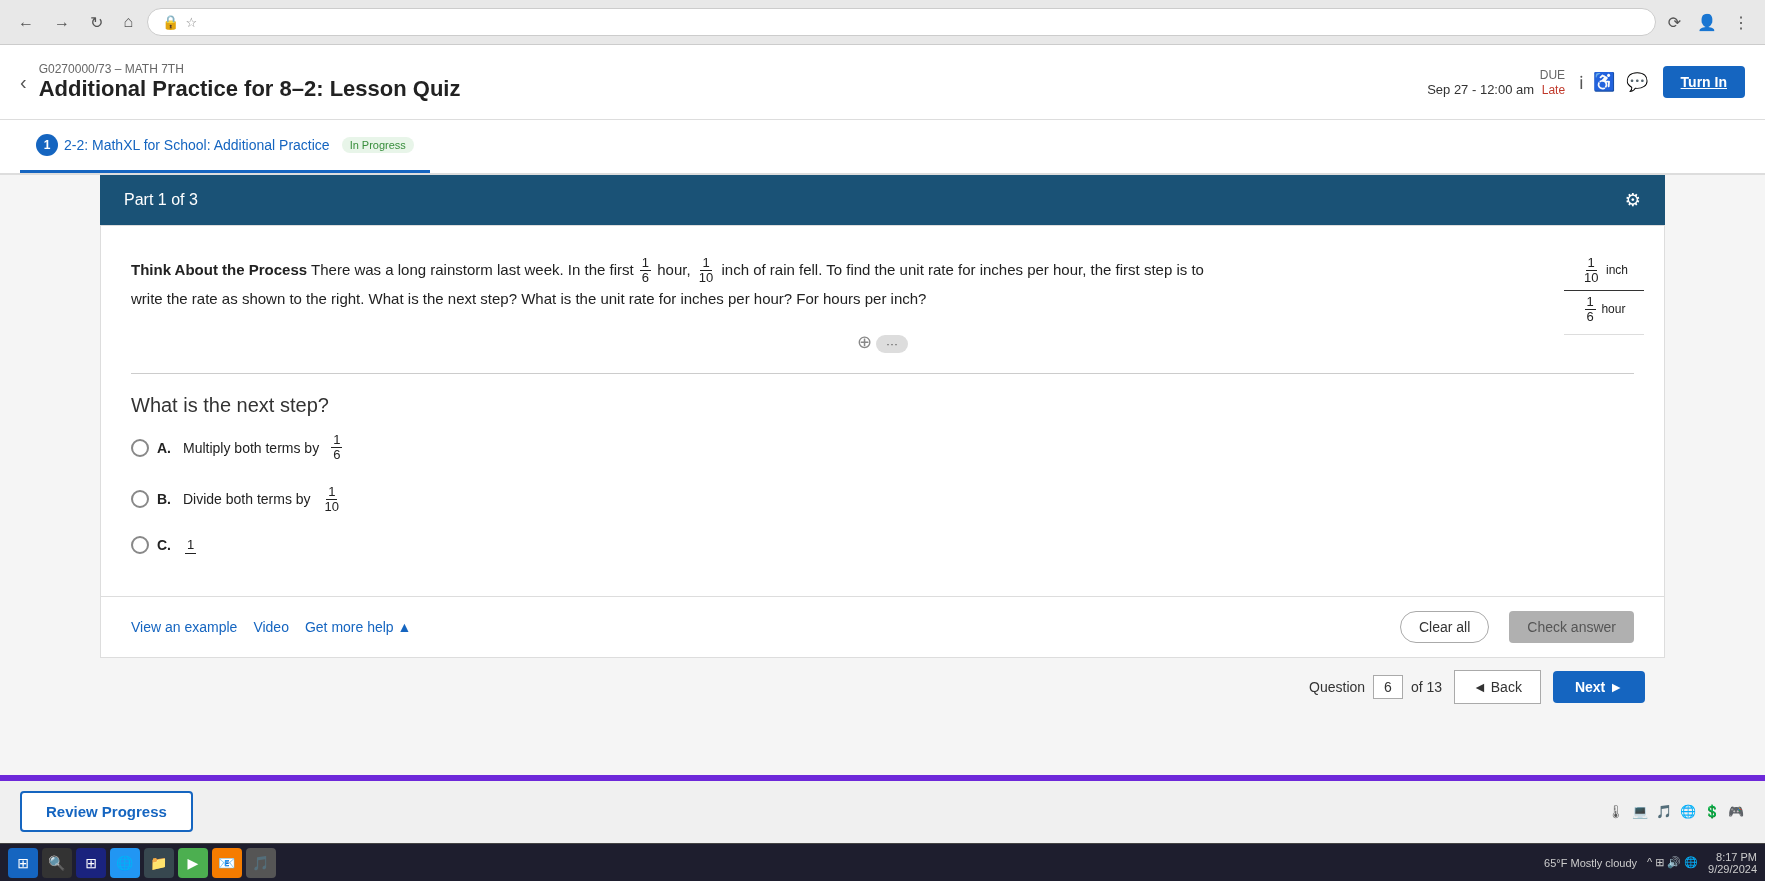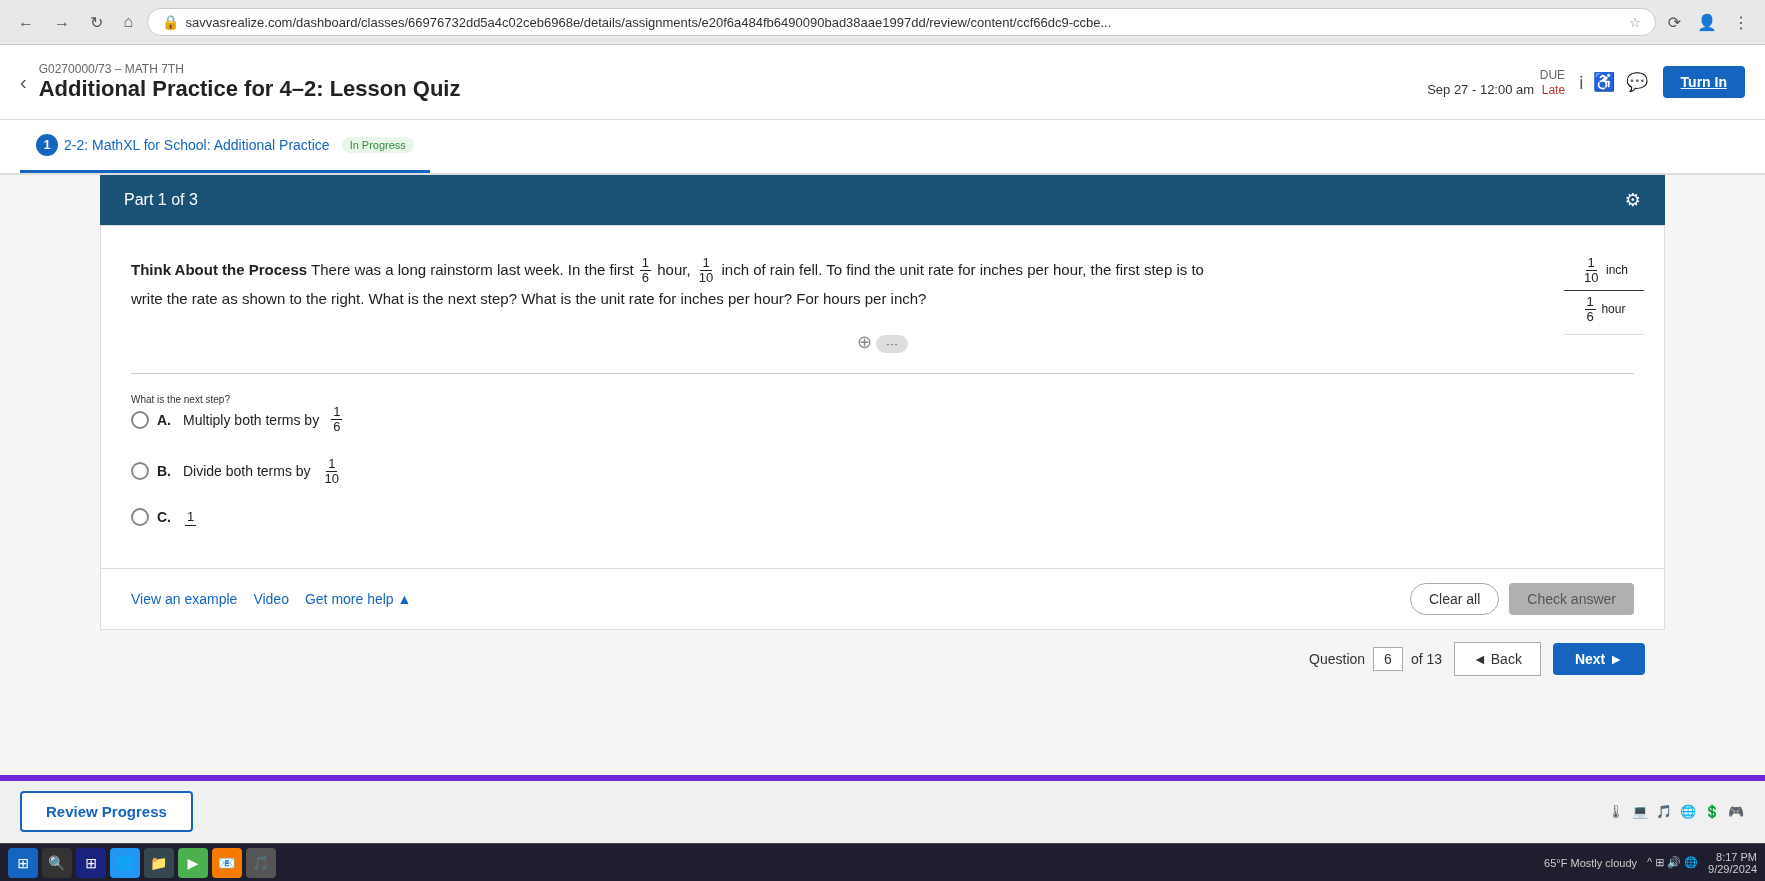--- a/index.html
+++ b/index.html
@@ -278,22 +278,23 @@
 
     
     .question-divider {
       border: none;
       border-top: 1px solid #ccc;
       margin: 20px 0;
     }
 
     
     .answer-section-label {
-      font-size: 10px;
+      font-size: 20px;
       color: #333;
+      margin-bottom: 16px;
     }
 
     .answer-option {
       display: flex;
       align-items: center;
       margin-bottom: 22px;
       font-size: 14px;
       gap: 8px;
     }
     .radio-circle {
@@ -329,21 +330,21 @@
       gap: 16px;
     }
     .help-link {
       color: #1565c0;
       cursor: pointer;
       font-size: 14px;
       text-decoration: none;
     }
     .action-buttons {
       display: flex;
-      gap: 10px;
+      gap: 20px;
       align-items: center;
     }
     .clear-all-btn {
       background: white;
       border: 1px solid #aaa;
       border-radius: 20px;
       padding: 7px 18px;
       font-size: 14px;
       cursor: pointer;
       color: #333;
@@ -454,36 +455,35 @@
 </head>
 <body>
 
 <div class="browser-bar">
   <button class="browser-nav-btn">←</button>
   <button class="browser-nav-btn">→</button>
   <button class="browser-nav-btn">↻</button>
   <button class="browser-nav-btn">⌂</button>
   <div class="browser-url-bar">
     <span style="color:#4CAF50;font-size:14px;">🔒</span>
-    <span class="browser-url-text">savvasrealize.com/dashboard/classes/66976732dd5a4c02ceb6968e/details/assignments/e20f6a484fb6490090bad38aae1997dd/review/content/ccf66dc9-ccbe...</span>
     <span style="color:#888;">☆</span>
   </div>
   <div class="browser-actions">
     <button class="browser-icon-btn">⟳</button>
     <button class="browser-icon-btn">👤</button>
     <button class="browser-icon-btn">⋮</button>
   </div>
 </div>
 
 <div class="app-header">
   <div class="header-left">
     <span class="back-arrow">‹</span>
     <div class="header-title-block">
       <div class="header-subtitle">G0270000/73 – MATH 7TH</div>
-      <div class="header-title">Additional Practice for 4–2: Lesson Quiz</div>
+      <div class="header-title">Additional Practice for 8–2: Lesson Quiz</div>
     </div>
   </div>
   <div class="header-right">
     <div class="due-info">
       <div class="due-label">DUE</div>
       <div class="due-date">
         <span>Sep 27 - 12:00 am</span>
         <span class="late-badge">Late</span>
       </div>
     </div>

